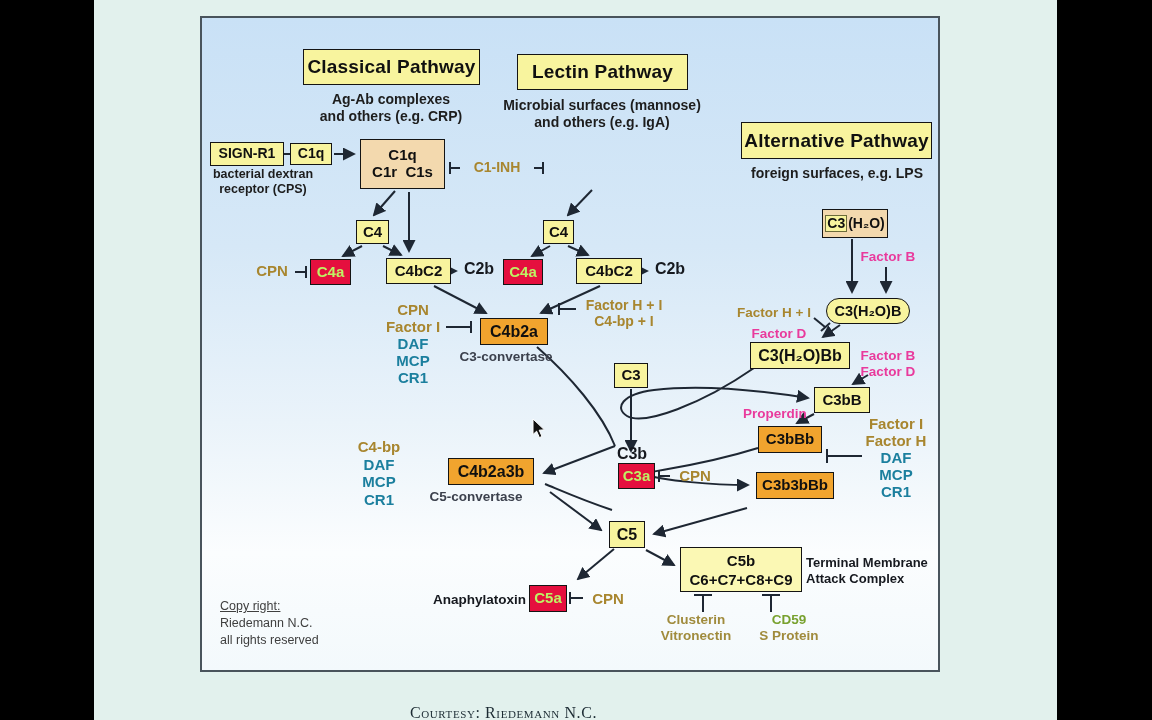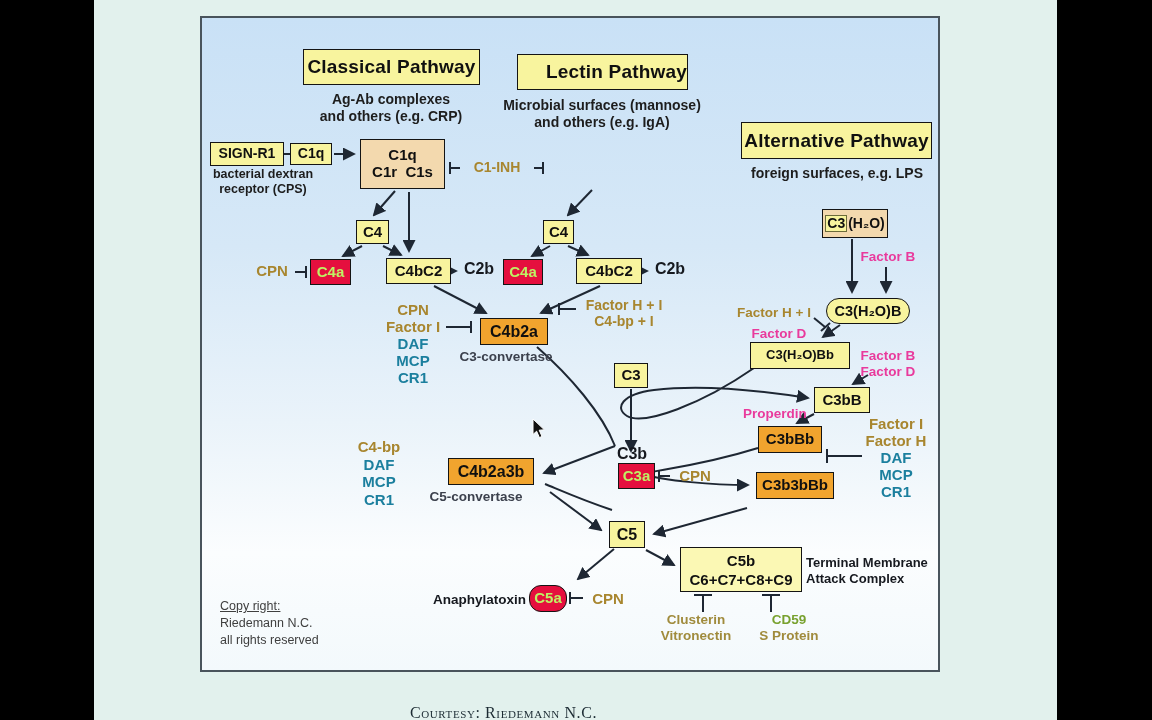--- a/index.html
+++ b/index.html
@@ -113,21 +113,21 @@
         <path d="M492,577 H510"></path>
           <path d="M501,577 V594"></path>
         <path d="M560,577 H578"></path>
           <path d="M569,577 V594"></path>
       </g>
     </svg>
 
     <div class="bx yellow hdr" style="left:101px;top:31px;width:177px;height:36px;">
         <span>Classical Pathway</span>
       </div>
-    <div class="bx yellow hdr" style="left:315px;top:36px;width:171px;height:36px;align-items:flex-end;">
+    <div class="bx yellow hdr" style="left:315px;top:36px;width:171px;height:36px;">
         <span>Lectin Pathway</span>
       </div>
     <div class="bx yellow hdr" style="left:539px;top:104px;width:191px;height:37px;">
         <span>Alternative Pathway</span>
       </div>
 
     <div class="lbl sub stack" style="left:89px;top:73px;width:200px;">
       <span>Ag-Ab complexes</span>
         <span>and others (e.g. CRP)</span>
     </div>
@@ -211,21 +211,21 @@
     </div>
     <div class="bx orange" style="left:246px;top:440px;width:86px;height:27px;font-size:16px;">
         <span>C4b2a3b</span>
       </div>
     <div class="lbl gray" style="left:218px;top:471px;width:112px;font-size:13.5px;"><span>C5-convertase</span></div>
 
     <div class="bx yellow" style="left:407px;top:503px;width:36px;height:27px;font-size:16px;">
         <span>C5</span>
       </div>
     <div class="lbl plain" style="left:228px;top:574px;width:96px;font-size:13.5px;text-align:right;"><span>Anaphylatoxin</span></div>
-    <div class="bx red" style="left:327px;top:567px;width:38px;height:27px;font-size:15px;border-radius:12px;">
+    <div class="bx red" style="left:327px;top:567px;width:38px;height:27px;font-size:15px;">
         <span>C5a</span>
       </div>
     <div class="lbl brown" style="left:384px;top:572px;width:44px;font-size:15px;"><span>CPN</span></div>
 
     <div class="bx paleyellow" style="left:478px;top:529px;width:122px;height:45px;font-size:15px;line-height:19px;">
       <span>C5b</span>
         <span>C6+C7+C8+C9</span>
     </div>
     <div class="lbl plain stack" style="left:604px;top:537px;width:138px;font-size:13px;line-height:16px;text-align:left;">
       <span>Terminal Membrane</span>
@@ -243,21 +243,21 @@
     <div class="bx tan" style="left:620px;top:191px;width:66px;height:29px;font-size:14px;flex-direction:row;">
       <span class="c3hl">C3</span>
         <span>(H₂O)</span>
     </div>
     <div class="lbl pink" style="left:656px;top:231px;width:60px;font-size:13.5px;"><span>Factor B</span></div>
     <div class="bx yellow" style="left:624px;top:280px;width:84px;height:26px;font-size:14.5px;border-radius:13px;">
         <span>C3(H₂O)B</span>
       </div>
     <div class="lbl brown" style="left:530px;top:287px;width:84px;font-size:13.5px;"><span>Factor H + I</span></div>
     <div class="lbl pink" style="left:546px;top:308px;width:62px;font-size:13.5px;"><span>Factor D</span></div>
-    <div class="bx yellow" style="left:548px;top:324px;width:100px;height:27px;font-size:13px;">
+    <div class="bx yellow" style="left:548px;top:324px;width:100px;height:27px;font-size:16px;">
         <span>C3(H₂O)Bb</span>
       </div>
     <div class="lbl pink stack" style="left:650px;top:330px;width:72px;font-size:13.5px;line-height:16px;">
       <span>Factor B</span>
         <span>Factor D</span>
     </div>
     <div class="bx yellow" style="left:612px;top:369px;width:56px;height:26px;font-size:15px;">
         <span>C3bB</span>
       </div>
     <div class="lbl pink" style="left:536px;top:388px;width:74px;font-size:13.5px;"><span>Properdin</span></div>

